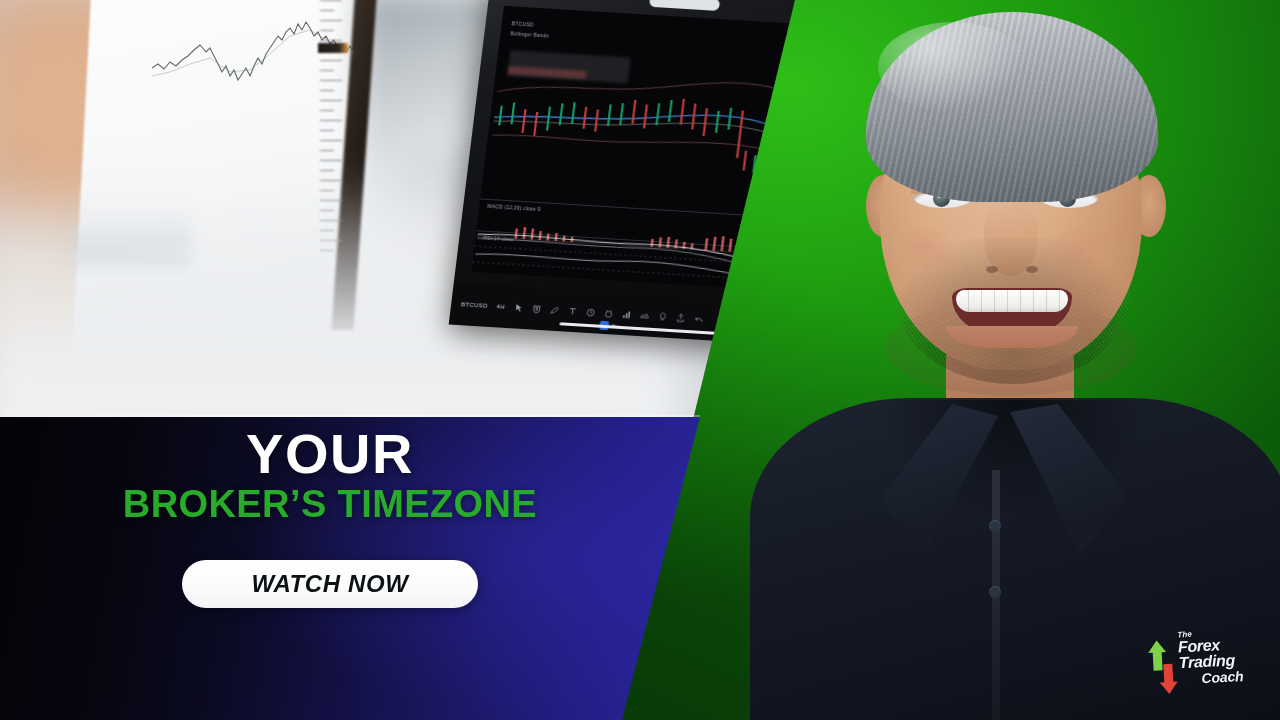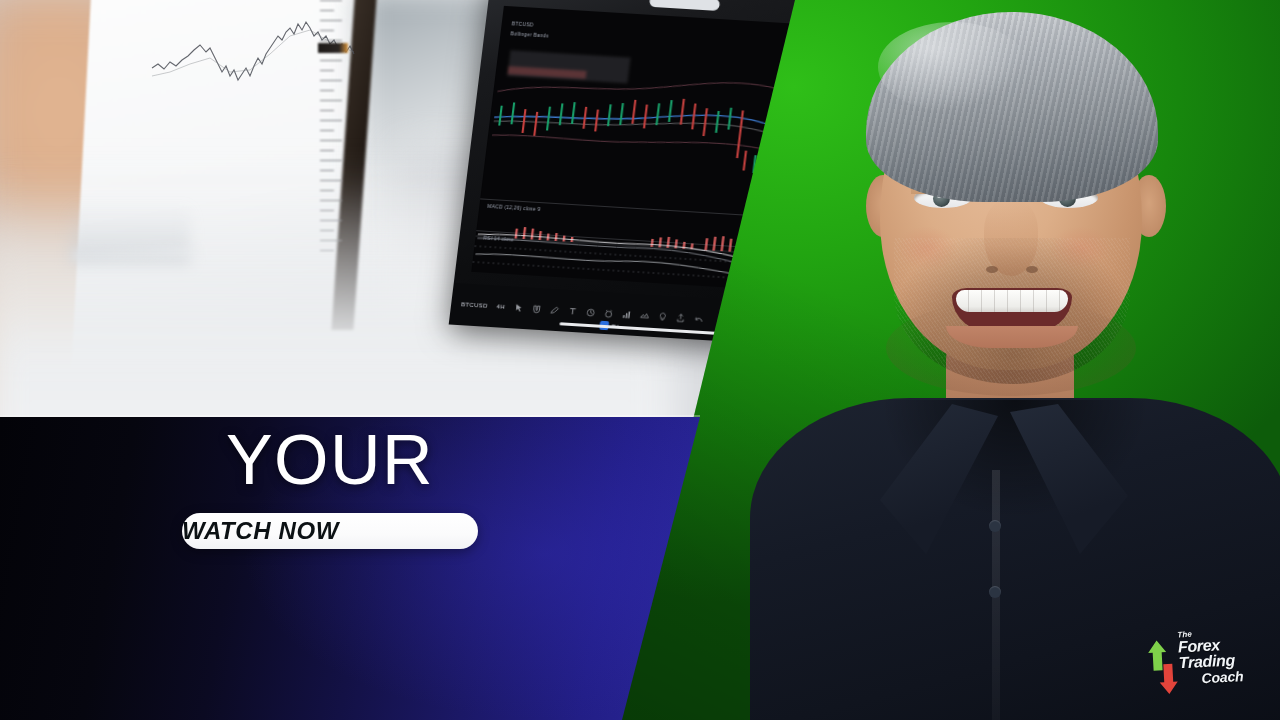--- a/index.html
+++ b/index.html
@@ -406,42 +406,42 @@
   }
 
   .headline {
     position:absolute; left:0; top:417px;
     width:660px; height:303px;
     display:flex; flex-direction:column;
     align-items:center; justify-content:flex-start;
     padding-top:8px;
   }
   .line-1 {
-    font-size:70px; font-weight:normal; color:#ffffff;
+    font-size:56px; font-weight:bold; color:#ffffff;
     letter-spacing:1.5px; line-height:1.02;
     text-shadow:0 2px 10px rgba(0,0,0,.55);
   }
   .line-2 {
     font-size:38px; font-weight:bold; color:#28ab2a;
     letter-spacing:.4px; line-height:1.1;
     margin-top:2px;
     text-shadow:0 1px 6px rgba(0,0,0,.5);
   }
   .line-3 {
     font-size:55px; font-weight:bold; color:#ffffff;
     letter-spacing:.6px; line-height:1.04;
     margin-top:1px;
     text-shadow:0 2px 10px rgba(0,0,0,.55);
   }
   .cta {
-    margin-top:17px;
-    width:296px; height:36px;
+    margin-top:34px;
+    width:296px; height:48px;
     background:linear-gradient(180deg,#ffffff 0%,#fbfbfc 60%,#f2f3f5 100%);
     border-radius:26px;
-    display:flex; align-items:center; 
+    display:flex; align-items:center; justify-content:center;
     box-shadow:0 3px 12px rgba(0,0,0,.35);
     cursor:pointer;
   }
   .cta-label {
     font-size:24px; font-weight:bold; font-style:italic;
     color:#0c1114; letter-spacing:.6px;
   }
 </style>
 </head>
 <body>
@@ -729,19 +729,20 @@
       </div>
     </div>
   </div>
 
   <div class="band"></div>
   <div class="band-glow"></div>
   <div class="band-topline"></div>
 
   <div class="headline">
     <div class="line-1">YOUR</div>
+    <div class="line-2">BROKER’S TIMEZONE</div>
 
     <div class="cta">
       <span class="cta-label">WATCH NOW</span>
     </div>
   </div>
 
 </div>
 
 </body></html>

